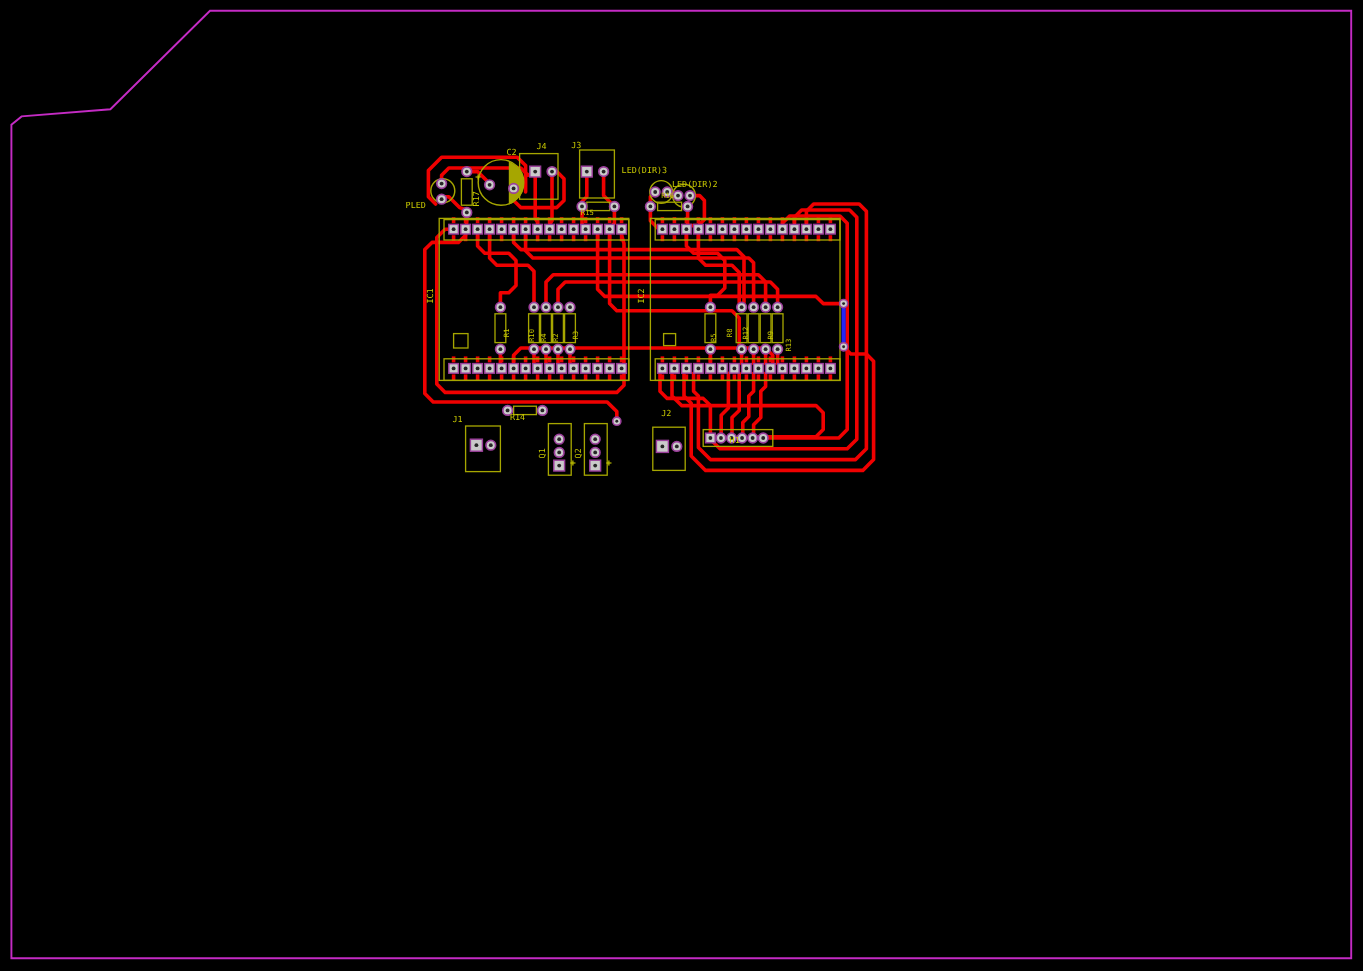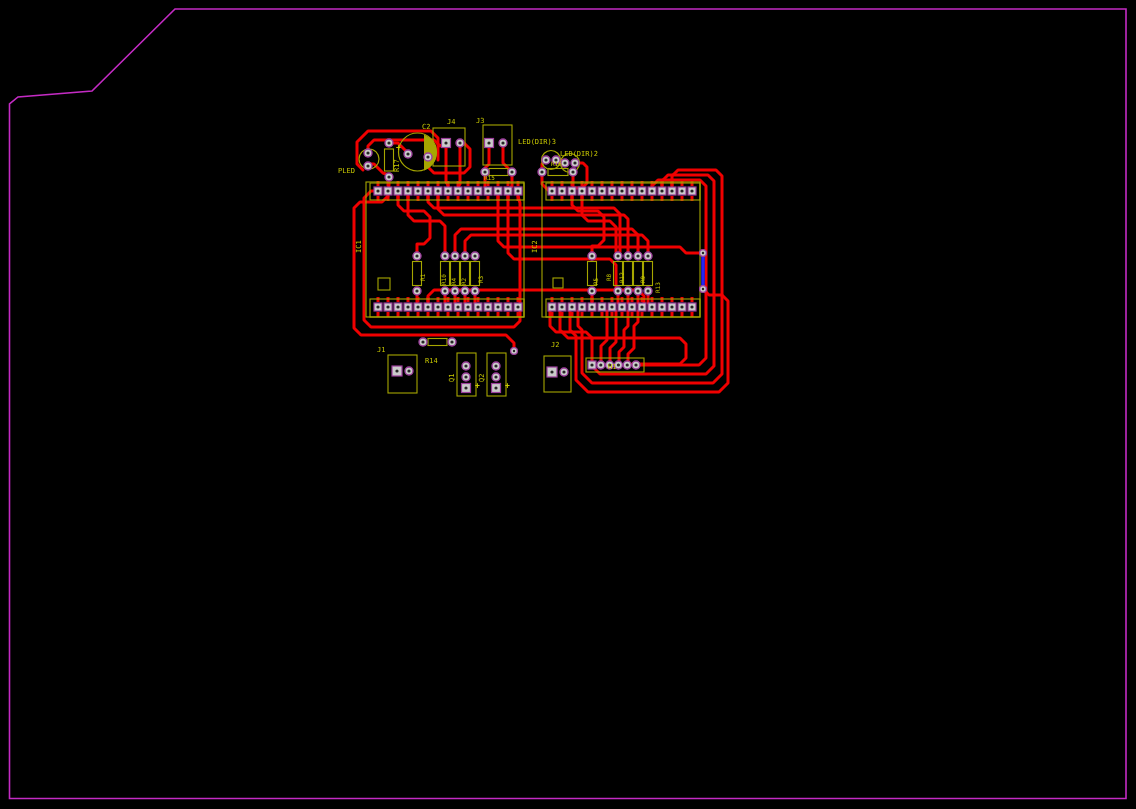--- a/index.html
+++ b/index.html
@@ -487,21 +487,21 @@
   <div class="lbl v t" style="left:420px;top:281px">R1</div>
   <div class="lbl v t" style="left:441px;top:285px">R10</div>
   <div class="lbl v t" style="left:451px;top:285px">R4</div>
   <div class="lbl v t" style="left:461px;top:285px">R2</div>
   <div class="lbl v t" style="left:478px;top:283px">R3</div>
   <div class="lbl v t" style="left:593px;top:285px">R5</div>
   <div class="lbl v t" style="left:606px;top:281px">R8</div>
   <div class="lbl v t" style="left:619px;top:283px">R12</div>
   <div class="lbl v t" style="left:640px;top:283px">R9</div>
   <div class="lbl v t" style="left:655px;top:293px">R13</div>
-  <div class="lbl" style="left:425px;top:358px">R14</div>
+  <div class="lbl" style="left:425px;top:345px">R14</div>
   <div class="lbl" style="left:377px;top:347px">J1</div>
   <div class="lbl v" style="left:449px;top:382px">Q1</div>
   <div class="lbl v" style="left:479px;top:382px">Q2</div>
   <div class="lbl" style="left:551px;top:342px">J2</div>
   <div class="lbl" style="left:608px;top:364px">H1</div>
 
   <div class="plus" style="left:396px;top:144px">+</div>
   <div class="plus" style="left:475px;top:382px">+</div>
   <div class="plus" style="left:505px;top:382px">+</div>
 </div>

